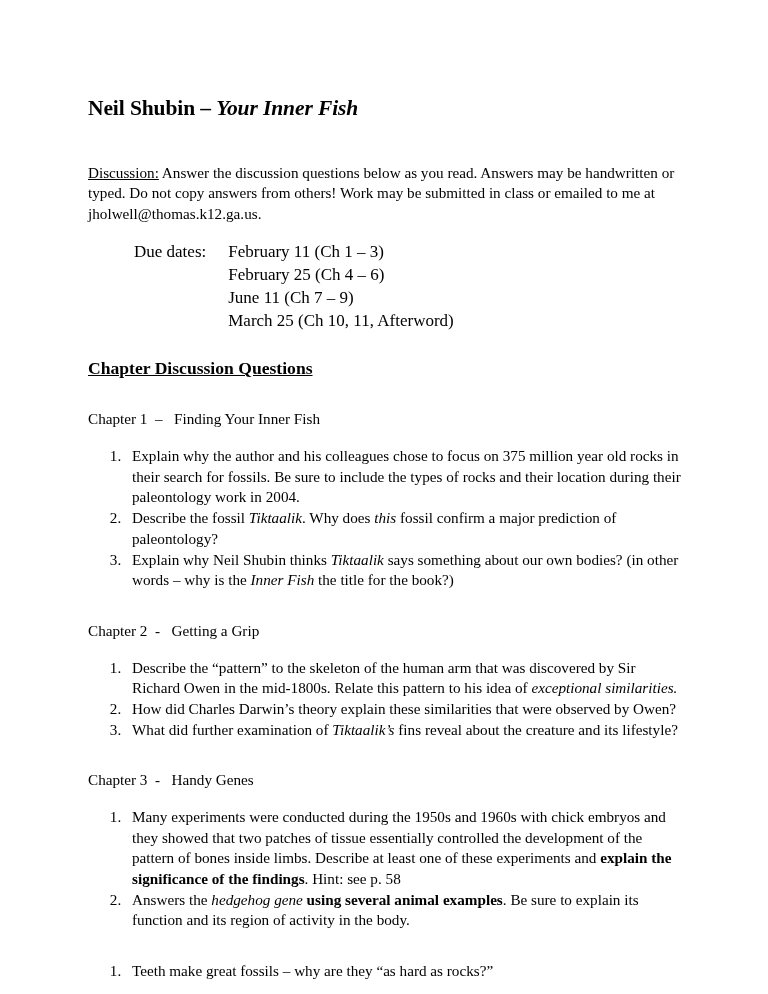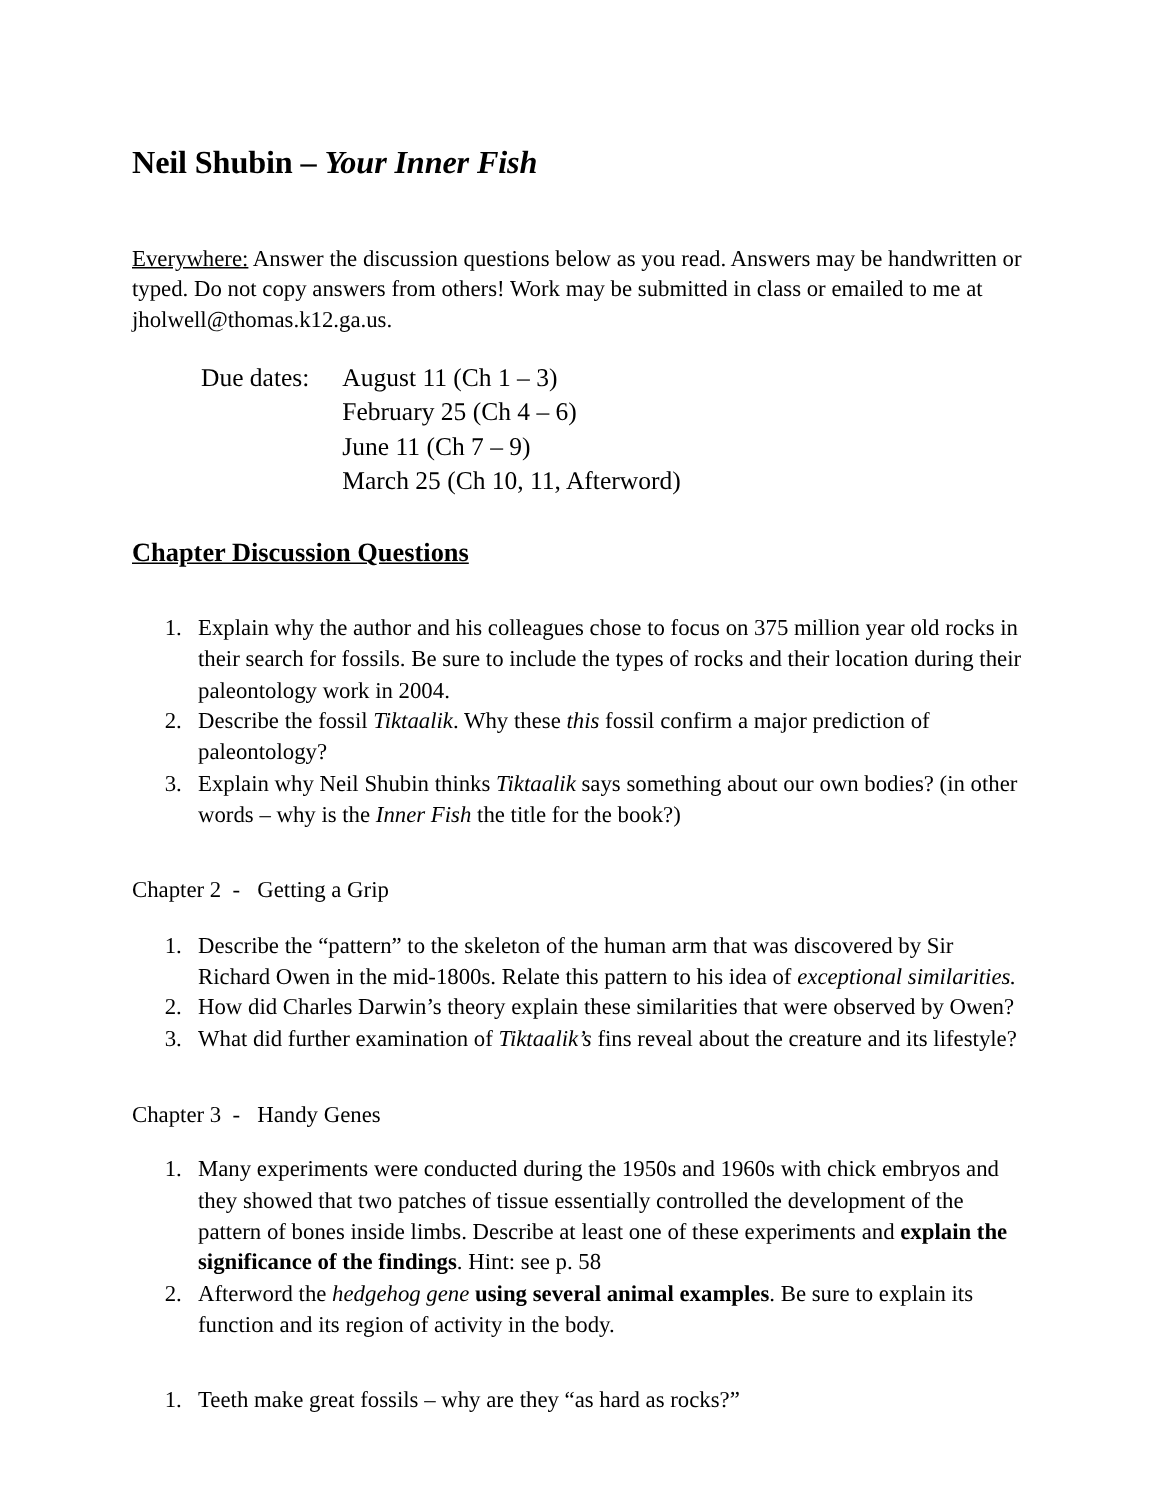--- a/index.html
+++ b/index.html
@@ -110,63 +110,64 @@
   .bd { font-weight: bold; }
 </style>
 </head>
 <body>
 
 <div class="page">
   <div class="content">
 
     <h1 class="doc-title"><span>Neil Shubin – </span><span class="book">Your Inner Fish</span></h1>
 
-    <p class="directions"><span class="lead">Everywhere:</span><span>  Answer the discussion questions below as you read.  Answers may be handwritten or typed.  Do not copy answers from others!  Work may be submitted in class or emailed to me at jholwell@thomas.k12.ga.us.</span></p>
+    <p class="directions"><span class="lead">Discussion:</span><span>  Answer the discussion questions below as you read.  Answers may be handwritten or typed.  Do not copy answers from others!  Work may be submitted in class or emailed to me at jholwell@thomas.k12.ga.us.</span></p>
 
     <table class="due-dates">
       <tbody>
         <tr>
           <td class="due-label" rowspan="4">Due dates:</td>
-          <td>August 11 (Ch 1 – 3)</td>
+          <td>February 11 (Ch 1 – 3)</td>
         </tr>
         <tr>
           <td>February 25 (Ch 4 – 6)</td>
         </tr>
         <tr>
           <td>June 11 (Ch 7 – 9)</td>
         </tr>
         <tr>
           <td>March 25 (Ch 10, 11, Afterword)</td>
         </tr>
       </tbody>
     </table>
 
     <h2 class="section-heading">Chapter Discussion Questions</h2>
 
     <div id="chapters-container">
         <div class="chapter">
+          <div class="chapter-title">Chapter 1  –   Finding Your Inner Fish</div>
           <ol class="questions">
             <li><span>Explain why the author and his colleagues chose to focus on 375 million year old rocks in their search for fossils.  Be sure to include the types of rocks and their location during their paleontology work in 2004.</span></li>
-            <li><span>Describe the fossil </span><span class="it">Tiktaalik</span><span>.  Why these </span><span class="it">this</span><span> fossil confirm a major prediction of paleontology?</span></li>
+            <li><span>Describe the fossil </span><span class="it">Tiktaalik</span><span>.  Why does </span><span class="it">this</span><span> fossil confirm a major prediction of paleontology?</span></li>
             <li><span>Explain why Neil Shubin thinks </span><span class="it">Tiktaalik</span><span> says something about our own bodies? (in other words – why is the </span><span class="it">Inner Fish</span><span> the title for the book?)</span></li>
           </ol>
         </div>
         <div class="chapter">
           <div class="chapter-title">Chapter 2  -   Getting a Grip</div>
           <ol class="questions">
             <li><span>Describe the “pattern” to the skeleton of the human arm that was discovered by Sir Richard Owen in the mid-1800s.  Relate this pattern to his idea of </span><span class="it">exceptional similarities.</span></li>
             <li><span>How did Charles Darwin’s theory explain these similarities that were observed by Owen?</span></li>
             <li><span>What did further examination of </span><span class="it">Tiktaalik’s</span><span> fins reveal about the creature and its lifestyle?</span></li>
           </ol>
         </div>
         <div class="chapter">
           <div class="chapter-title">Chapter 3  -   Handy Genes</div>
           <ol class="questions">
             <li><span>Many experiments were conducted during the 1950s and 1960s with chick embryos and they showed that two patches of tissue essentially controlled the development of the pattern of bones inside limbs.  Describe at least one of these experiments and </span><span class="bd">explain the significance of the findings</span><span>. Hint: see p. 58</span></li>
-            <li><span>Afterword the </span><span class="it">hedgehog gene</span><span> </span><span class="bd">using several animal examples</span><span>.  Be sure to explain its function and its region of activity in the body.</span></li>
+            <li><span>Answers the </span><span class="it">hedgehog gene</span><span> </span><span class="bd">using several animal examples</span><span>.  Be sure to explain its function and its region of activity in the body.</span></li>
           </ol>
         </div>
         <div class="chapter">
           <ol class="questions">
             <li><span>Teeth make great fossils – why are they “as hard as rocks?”</span></li>
           </ol>
         </div>
       </div>
 
   </div>

